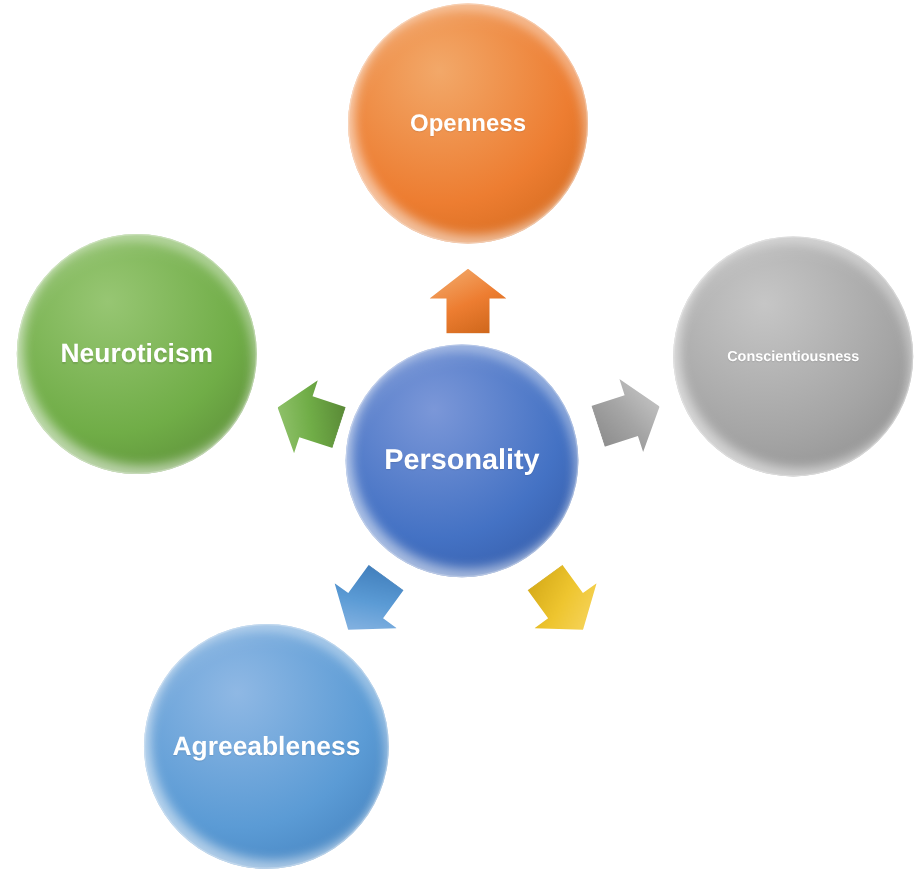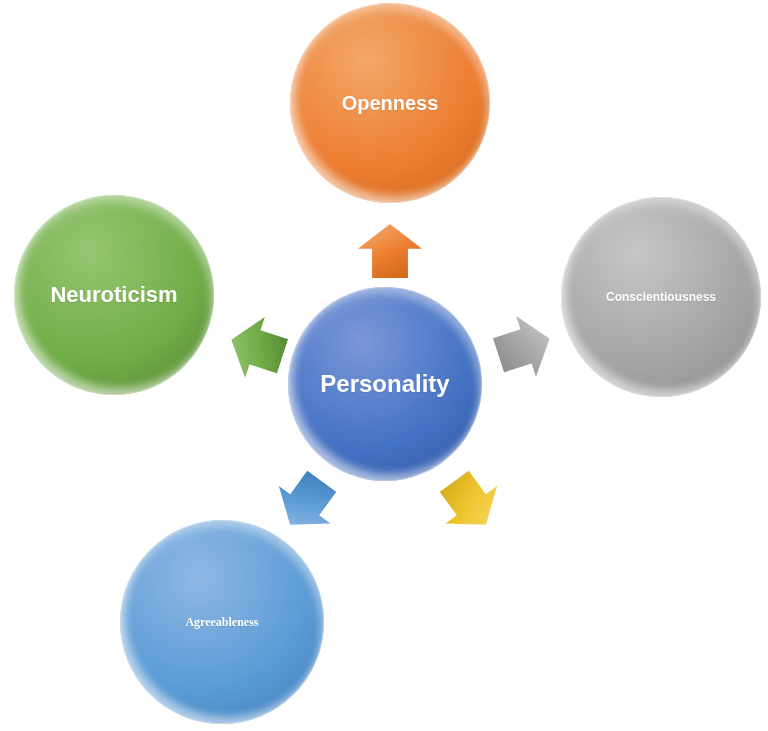--- a/index.html
+++ b/index.html
@@ -36,21 +36,21 @@
   .node .label {
     padding: 0 8px;
     white-space: nowrap;
     text-shadow: 0 1px 1px rgba(0,0,0,0.10);
   }
 
   .n-openness           { left: 290px; top:   3px; width: 200px; height: 200px; font-size: 20px; }
   .n-conscientiousness  { left: 561px; top: 197px; width: 200px; height: 200px; font-size: 12px; }
   .n-neuroticism        { left:  14px; top: 195px; width: 200px; height: 200px; font-size: 22px; }
   .n-personality        { left: 288px; top: 287px; width: 194px; height: 194px; font-size: 24px; }
-  .n-agreeableness      { left: 120px; top: 520px; width: 204px; height: 204px; font-size: 12px; font-family: Liberation Serif, serif; }
+  .n-agreeableness      { left: 120px; top: 520px; width: 204px; height: 204px; font-size: 22px; }
   .n-extraversion       { left: 456px; top: 523px; width: 204px; height: 204px; font-size: 17px; }
 
   
   .arrow {
     position: absolute;
     width: 64px;
     height: 54px;
     clip-path: polygon(50% 0%, 100% 46%, 78% 46%, 78% 100%, 22% 100%, 22% 46%, 0% 46%);
     background: linear-gradient(155deg,
         var(--light) 8%,

